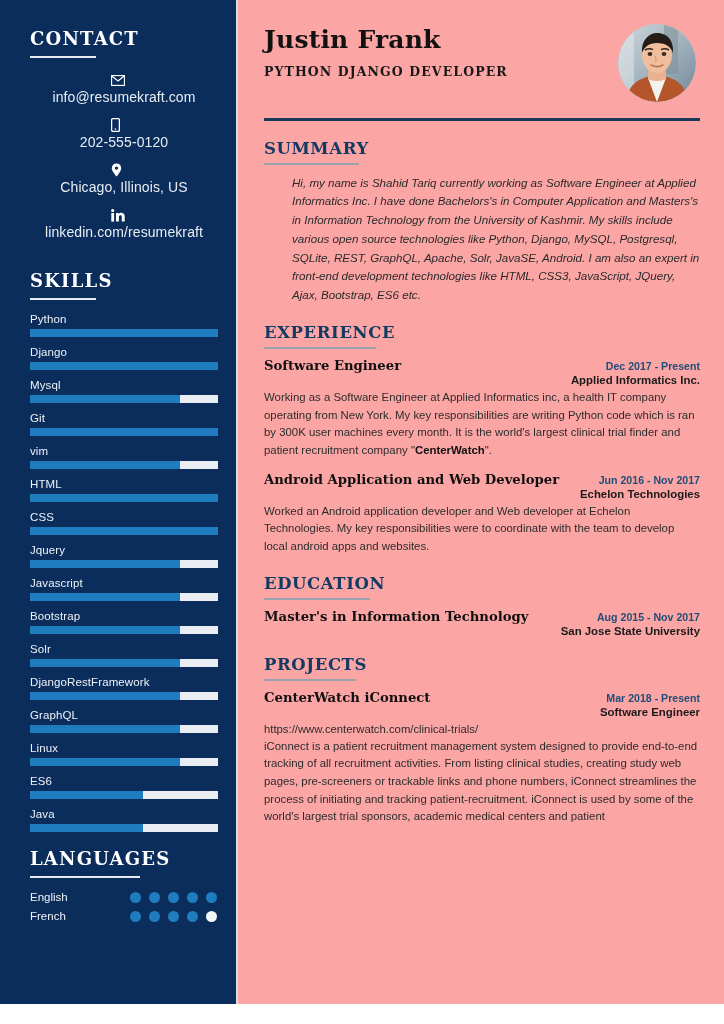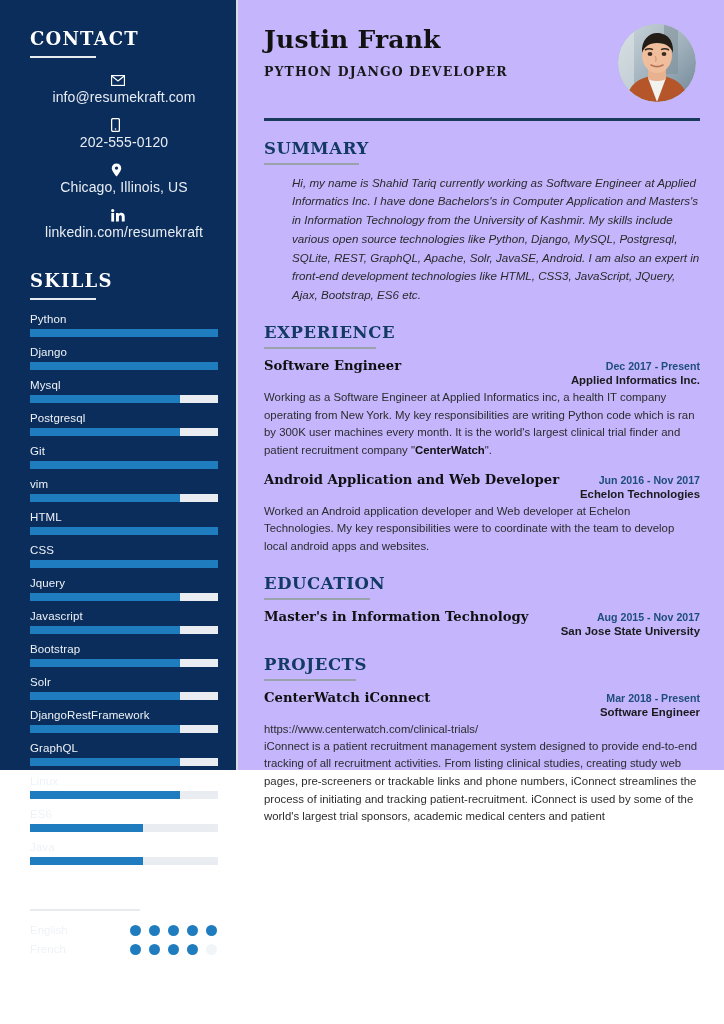--- a/index.html
+++ b/index.html
@@ -2,21 +2,21 @@
 <html><head>
 <meta charset="utf-8">
 <style>
   * { box-sizing: border-box; margin: 0; padding: 0; }
   html, body {
     width: 724px; height: 1024px;
     background: #ffffff;
     font-family: "Liberation Sans", sans-serif;
     overflow: hidden;
   }
-  .page { position: relative; width: 724px; height: 770px; display: flex; background:#fff; }
+  .page { position: relative; width: 724px; height: 1004px; display: flex; background:#fff; }
 
   
   .sidebar {
     width: 238px;
     background: #0b2d5c;
     color: #ffffff;
     padding: 28px 20px 0 30px;
     position: relative;
     flex: 0 0 238px;
   }
@@ -69,21 +69,21 @@
   .lang-name { font-size: 11.5px; color:#eef2f7; width: 100px; }
   .dots { display:flex; gap:8px; }
   .dot { width: 11px; height: 11px; border-radius: 50%; background:#1f7cbf; }
   .dot.empty { background:#f2f5f8; }
 
   
   .main {
     flex: 1 1 auto;
     padding: 26px 24px 0 26px;
     position: relative;
-    background: #c4b5fd;
+    background: #fca5a5;
   }
   .header { display:flex; align-items:flex-start; justify-content:space-between; }
   .name {
     font-family: "DejaVu Serif", "Liberation Serif", serif;
     font-weight: bold;
     font-size: 25px;
     color: #121212;
     letter-spacing: .2px;
     line-height: 1.15;
   }
@@ -217,26 +217,20 @@
             </div>
           </div>
           <div class="skill">
             <div class="skill-name">Django</div>
             <div class="skill-track">
               <div class="skill-fill" style="width: 100%;"></div>
             </div>
           </div>
           <div class="skill">
             <div class="skill-name">Mysql</div>
-            <div class="skill-track">
-              <div class="skill-fill" style="width: 80%;"></div>
-            </div>
-          </div>
-          <div class="skill">
-            <div class="skill-name">Postgresql</div>
             <div class="skill-track">
               <div class="skill-fill" style="width: 80%;"></div>
             </div>
           </div>
           <div class="skill">
             <div class="skill-name">Git</div>
             <div class="skill-track">
               <div class="skill-fill" style="width: 100%;"></div>
             </div>
           </div>

